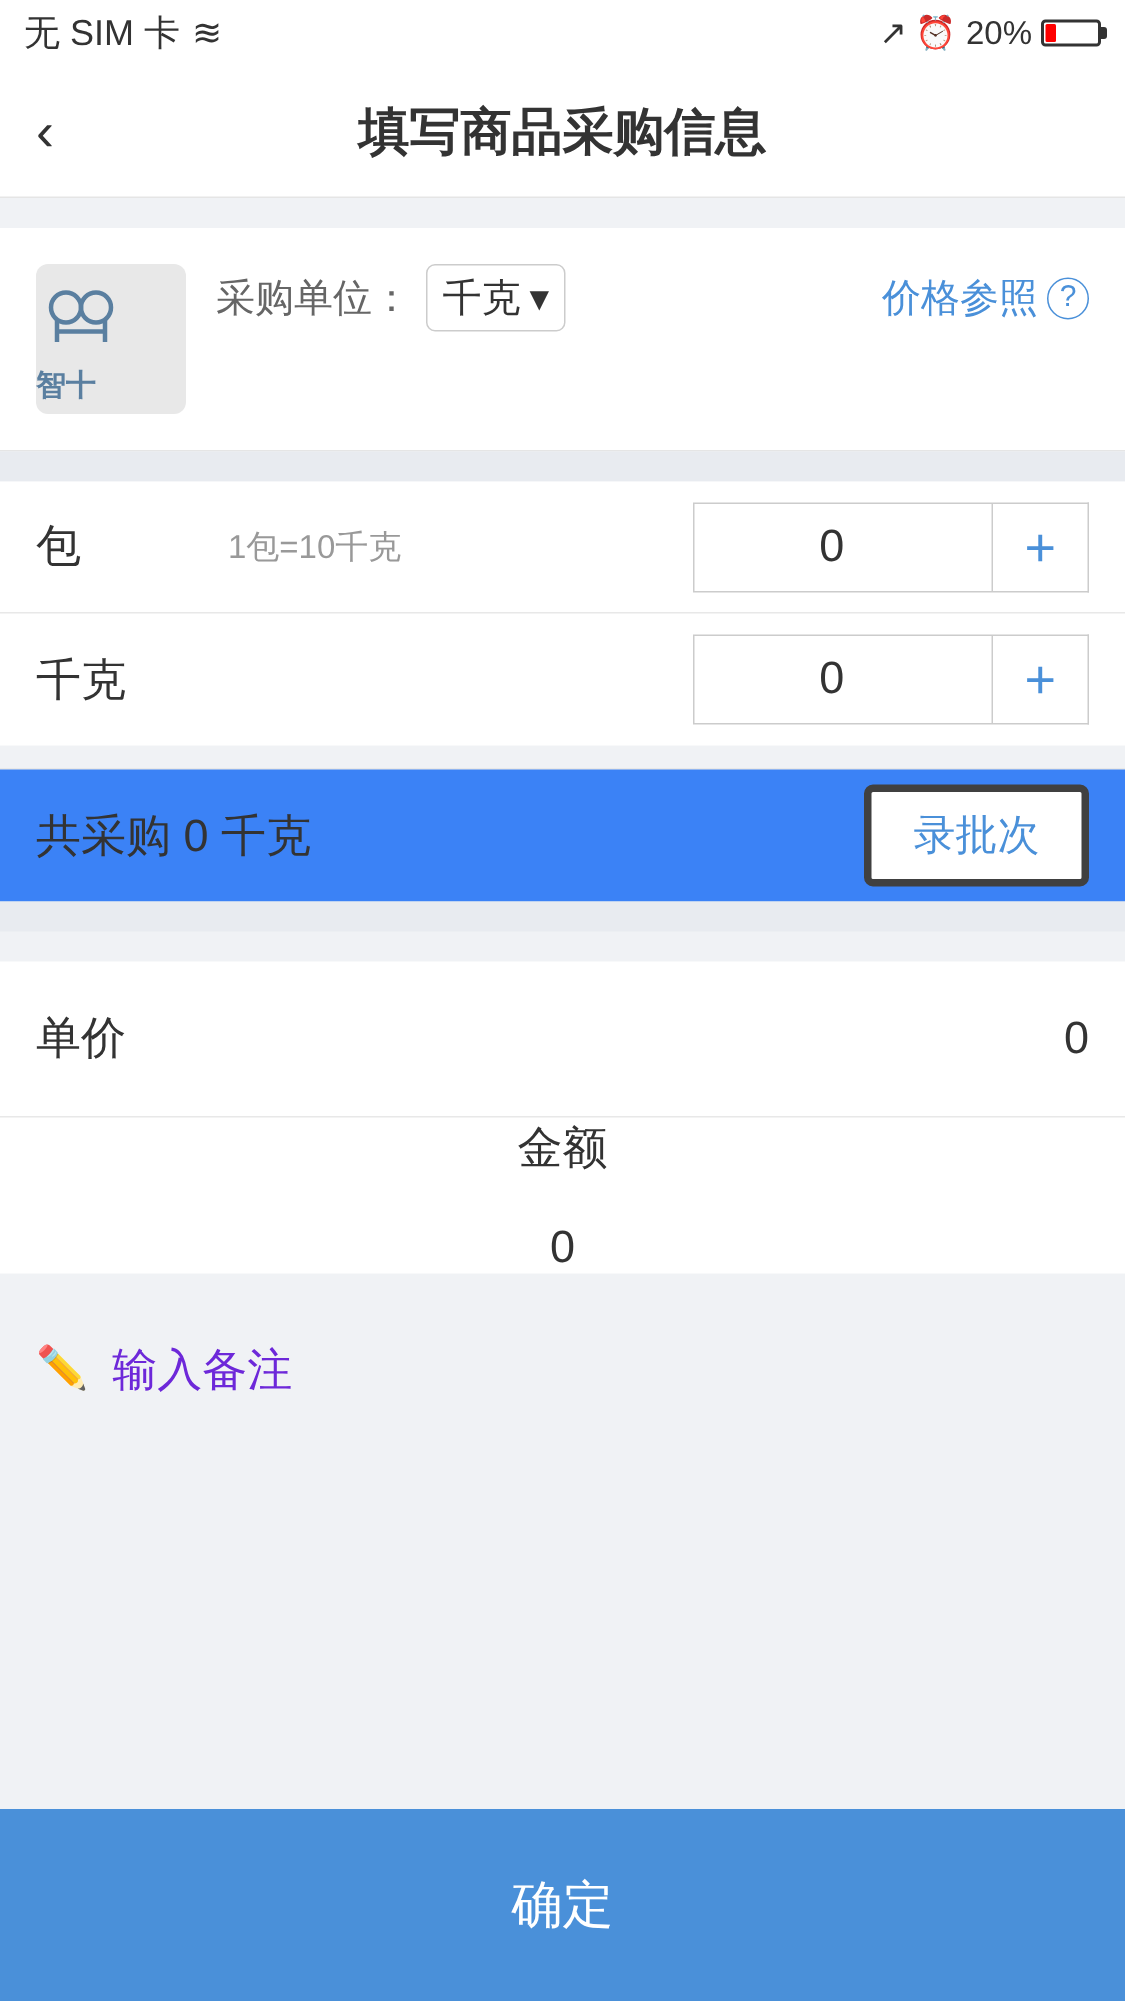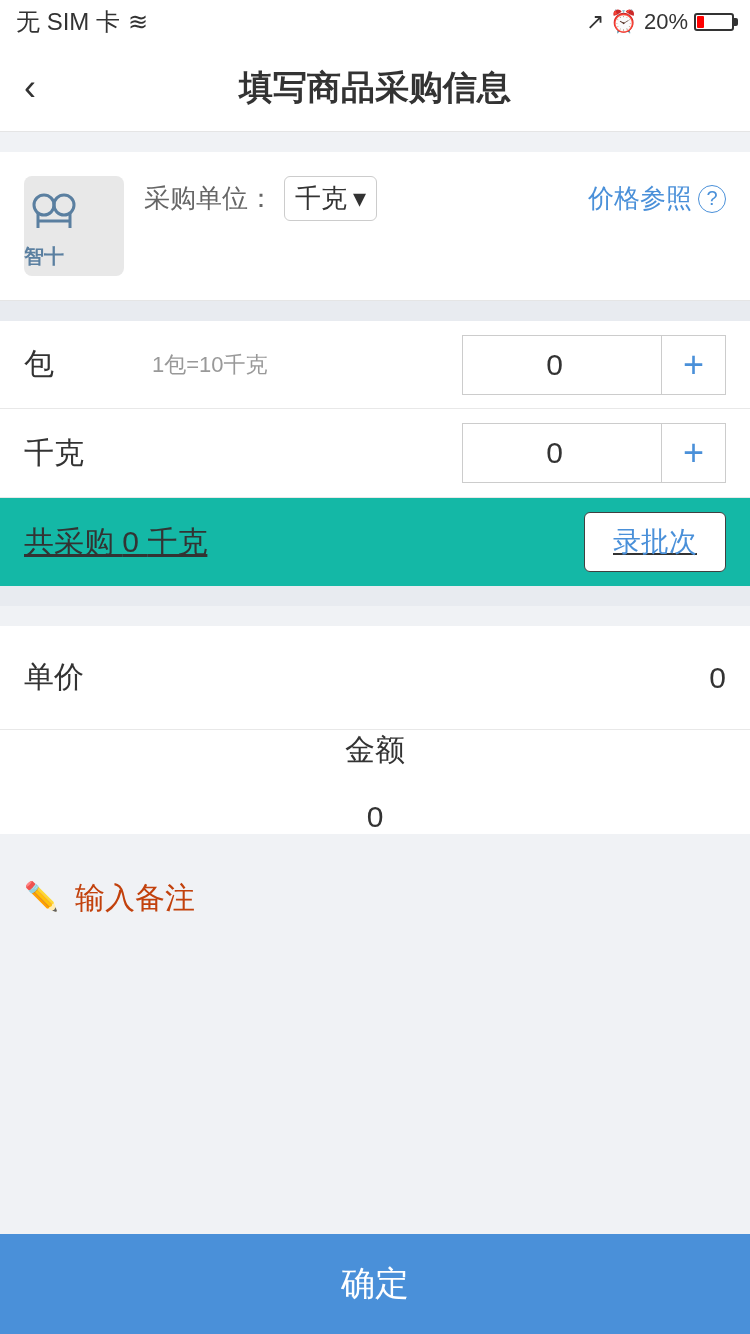--- a/index.html
+++ b/index.html
@@ -191,39 +191,38 @@
       font-size: 36px;
       color: #4a90d9;
       display: flex;
       align-items: center;
       justify-content: center;
       cursor: pointer;
     }
 
     
     .summary-section {
-      background: #14b8a6;
-      margin-top: 0;
+      background: #3b82f6;
+      margin-top: 15px;
       border-top: 1px solid #e8e8e8;
-      text-decoration: underline;
     }
     .summary-row {
       display: flex;
       align-items: center;
       justify-content: space-between;
       padding: 0 24px;
       height: 88px;
     }
     .summary-text {
       font-size: 30px;
       color: #333;
     }
     .record-btn {
       padding: 10px 28px;
-      border: 1px solid #404040;
+      border: 5px solid #404040;
       color: #4a90d9;
       background: #fff;
       font-size: 28px;
       border-radius: 6px;
       cursor: pointer;
     }
 
     
     .price-section {
       background: #fff;
@@ -260,36 +259,36 @@
       align-items: flex-start;
       gap: 16px;
     }
     .pencil-icon {
       font-size: 28px;
       color: #999;
       margin-top: 2px;
     }
     .remark-placeholder {
       font-size: 30px;
-      color: #c2410c;
+      color: #6d28d9;
     }
 
     
     .bottom-space {
       height: 160px;
       background: #f0f2f5;
     }
 
     
     .confirm-btn {
       position: fixed;
       bottom: 0;
       left: 0;
       width: 750px;
-      height: 100px;
+      height: 128px;
       background: #4a90d9;
       color: #fff;
       font-size: 34px;
       font-weight: 500;
       display: flex;
       align-items: center;
       justify-content: center;
       cursor: pointer;
       border: none;
     }

